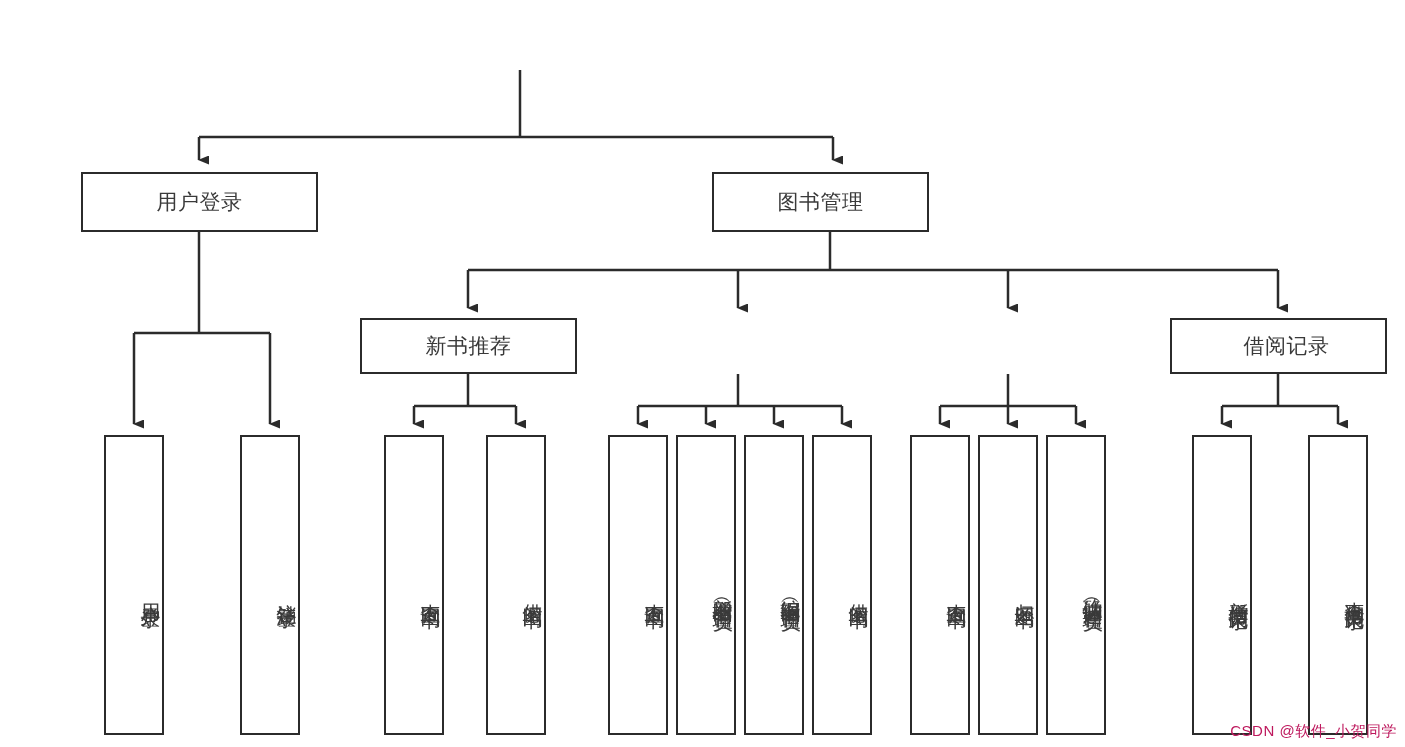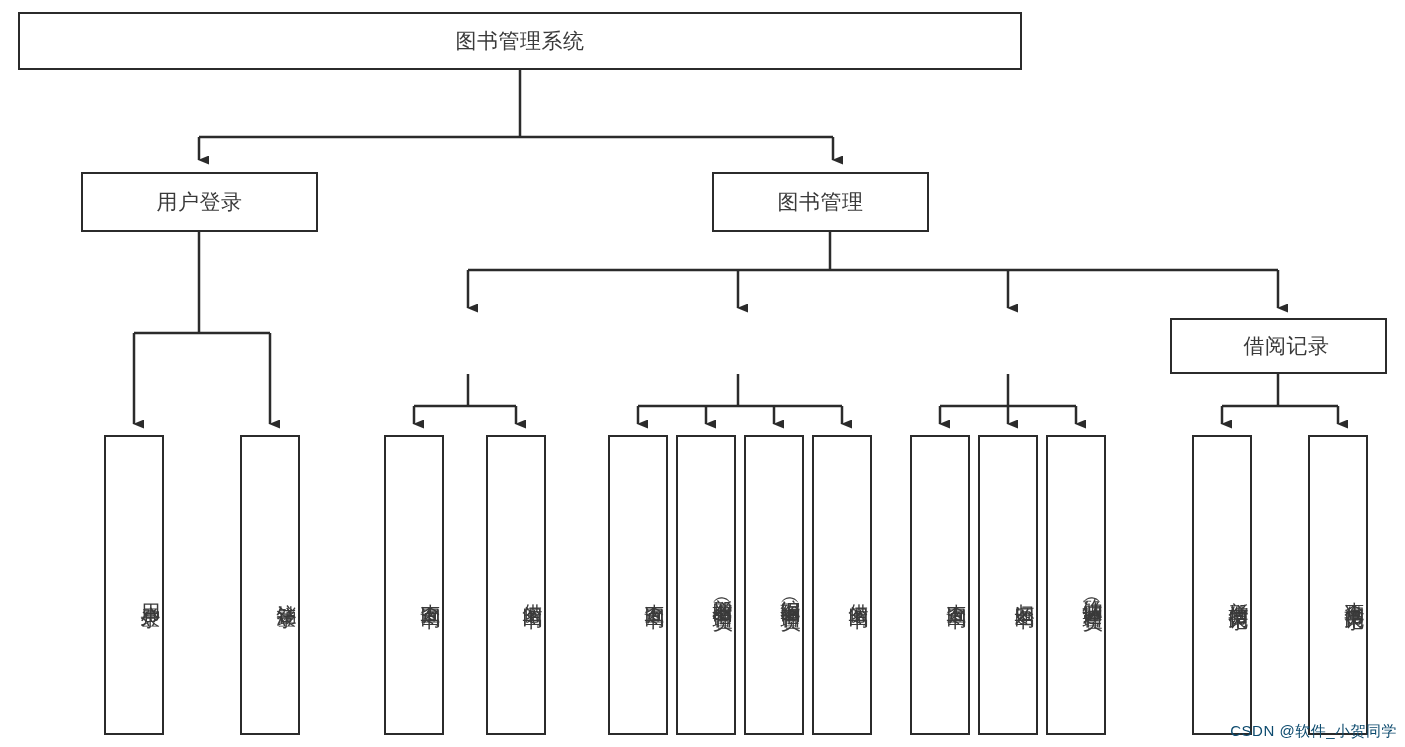--- a/index.html
+++ b/index.html
@@ -58,21 +58,21 @@
     white-space: nowrap;
   }
   .node .htxt {
     white-space: nowrap;
   }
   #watermark {
     position: absolute;
     right: 8px;
     bottom: 6px;
     font-size: 15px;
-    color: #0c4a6e;
+    color: #be185d;
     letter-spacing: 0.5px;
     white-space: nowrap;
     user-select: none;
   }
 </style>
 </head>
 <body>
 
 <div id="canvas">
 
@@ -120,32 +120,32 @@
       <path d="M 1076,406 L 1076,424" marker-end="url(#arrow)"></path>
 
       <path d="M 1278,374 L 1278,406"></path>
       <path d="M 1222,406 L 1338,406"></path>
       <path d="M 1222,406 L 1222,424" marker-end="url(#arrow)"></path>
       <path d="M 1338,406 L 1338,424" marker-end="url(#arrow)"></path>
 
     </g>
   </svg>
 
-  <div class="node horiz" style="left:18px; top:12px; width:1004px; height:58px;">
-    <span class="htxt">图书管理系统</span>
-  </div>
 
   <div class="node horiz" style="left:81px; top:172px; width:237px; height:60px;">
     <span class="htxt">用户登录</span>
   </div>
 
   <div class="node horiz" style="left:712px; top:172px; width:217px; height:60px;">
     <span class="htxt">图书管理</span>
   </div>
 
+  <div class="node horiz" style="left:360px; top:318px; width:217px; height:56px;">
+    <span class="htxt">新书推荐</span>
+  </div>
 
 
 
   <div class="node horiz" style="left:1170px; top:318px; width:217px; height:56px;padding-left:16px;">
     <span class="htxt">借阅记录</span>
   </div>
 
   <div class="node vert" style="left:104px; top:435px; width:60px; height:300px;">
     <span class="vtxt">用户登录</span>
   </div>

